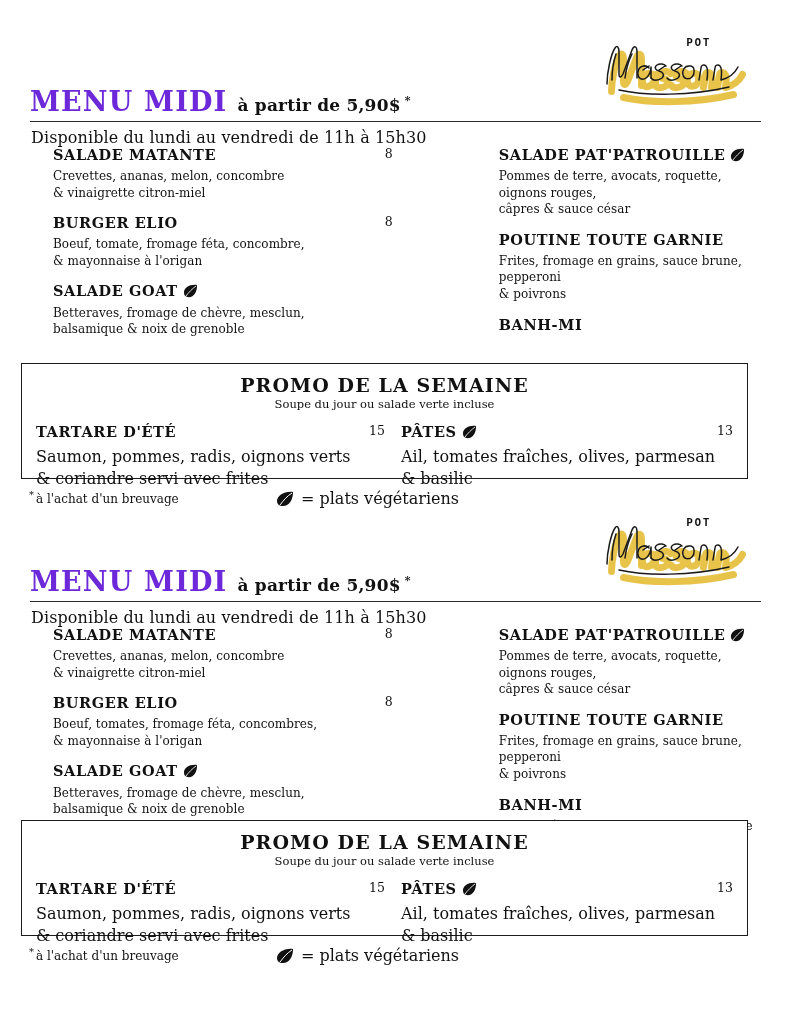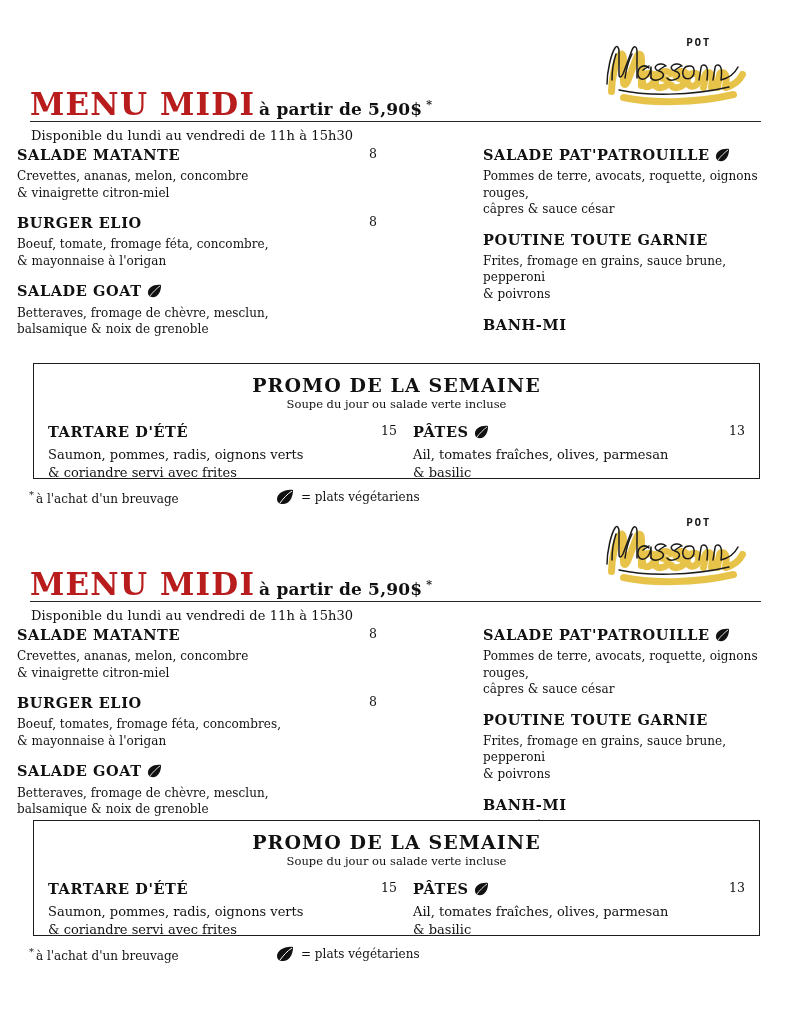--- a/index.html
+++ b/index.html
@@ -62,32 +62,32 @@
   .title-row {
     position: absolute;
     left: 30px;
     top: 52px;
     width: 731px;
     display: flex;
     align-items: baseline;
   }
   .title-main {
     font-family: "DejaVu Serif", serif;
-    font-size: 31px;
+    font-size: 27px;
     font-weight: 700;
     letter-spacing: 1.2px;
-    color: #b91c1c;
+    color: #6d28d9;
     white-space: nowrap;
   }
   .title-sub {
     font-family: "DejaVu Serif", serif;
     font-size: 17px;
     font-weight: 700;
     letter-spacing: 0.2px;
-    margin-left: 4px;
+    margin-left: 10px;
     color: #111;
     white-space: nowrap;
   }
   .title-star {
     font-size: 11px;
     margin-left: 4px;
     vertical-align: super;
   }
   .rule {
     position: absolute;
@@ -96,41 +96,42 @@
     width: 731px;
     height: 0;
     border-top: 1px solid #2a2a2a;
   }
 
   .availability {
     position: absolute;
     left: 31px;
     top: 94px;
     font-family: "DejaVu Serif", serif;
-    font-size: 13px;
+    font-size: 16px;
     letter-spacing: 0.1px;
     color: #111;
     white-space: nowrap;
   }
 
   
   .cols {
     position: absolute;
     left: 0;
     top: 112px;
     width: 791px;
     display: flex;
   }
   .col {
     box-sizing: border-box;
   }
   .col-left {
     width: 395px;
     padding-left: 17px;
     padding-right: 18px;
+    margin-left: 36px;
   }
   .col-right {
     width: 396px;
     padding-left: 88px;
     padding-right: 28px;
   }
 
   .item { margin-bottom: 13px; }
   .item:last-child { margin-bottom: 0; }
 
@@ -171,21 +172,21 @@
     width: 15px;
     height: 14px;
     vertical-align: -2px;
     margin-left: 5px;
   }
   .leaf svg { display: block; }
 
   
   .promo {
     position: absolute;
-    left: 33px;
+    left: 21px;
     width: 727px;
     box-sizing: border-box;
     border: 1.2px solid #1c1c1c;
     padding: 10px 0 25px 0;
     background: #fff;
   }
   .promo.first { top: 329px; height: 116px; }
   .promo.second { top: 306px; height: 116px; }
 
   .promo-title {
@@ -234,21 +235,21 @@
     white-space: nowrap;
   }
   .promo-price {
     font-family: "DejaVu Serif", serif;
     font-size: 12.5px;
     color: #111;
     white-space: nowrap;
   }
   .promo-desc {
     font-family: "DejaVu Serif", serif;
-    font-size: 13px;
+    font-size: 16px;
     line-height: 1.38;
     color: #111;
     margin-top: 6px;
     white-space: pre-line;
   }
 
   
   .footer {
     position: absolute;
     left: 0;
@@ -281,21 +282,21 @@
     align-items: center;
     white-space: nowrap;
   }
   .legend-leaf {
     width: 18px;
     height: 16px;
     margin-right: 7px;
   }
   .legend-text {
     font-family: "DejaVu Serif", serif;
-    font-size: 12px;
+    font-size: 16px;
     color: #111;
   }
 </style>
 </head>
 <body>
 
 <div class="page">
 
   <div class="menu-block first">
 

